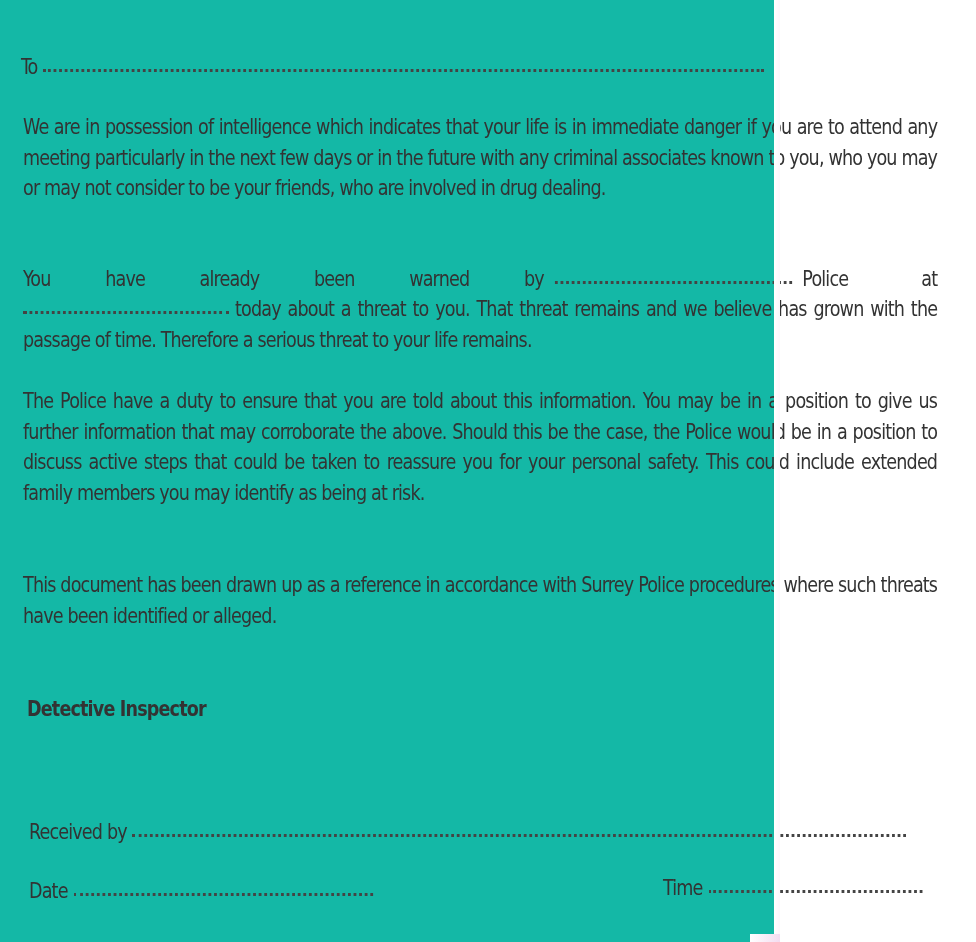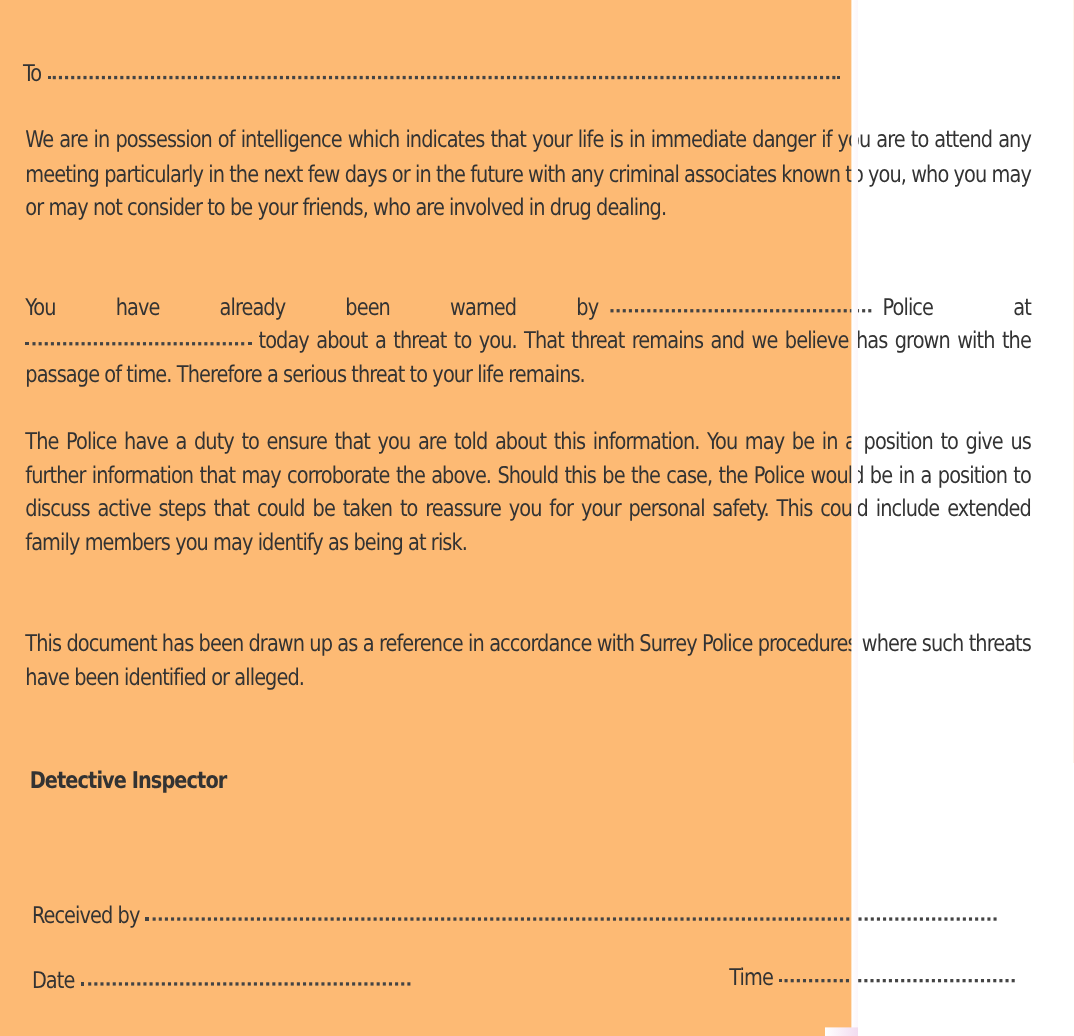--- a/index.html
+++ b/index.html
@@ -12,21 +12,21 @@
       height: 942px;
       position: relative;
       overflow: hidden;
       font-family: "DejaVu Sans Condensed", "DejaVu Sans", sans-serif;
       color: #333333;
     }
     .page {
       position: absolute;
       left: 0; top: 0;
       width: 780px; height: 942px;
-      background: #fdba74;
+      background: #14b8a6;
     }
     .edge-right {
       position: absolute;
       right: 0; top: 0;
       width: 6px; height: 942px;
       background: linear-gradient(to right, #ffffff, #fbf6fb);
     }
     .edge-corner {
       position: absolute;
       right: 0; bottom: 0;

